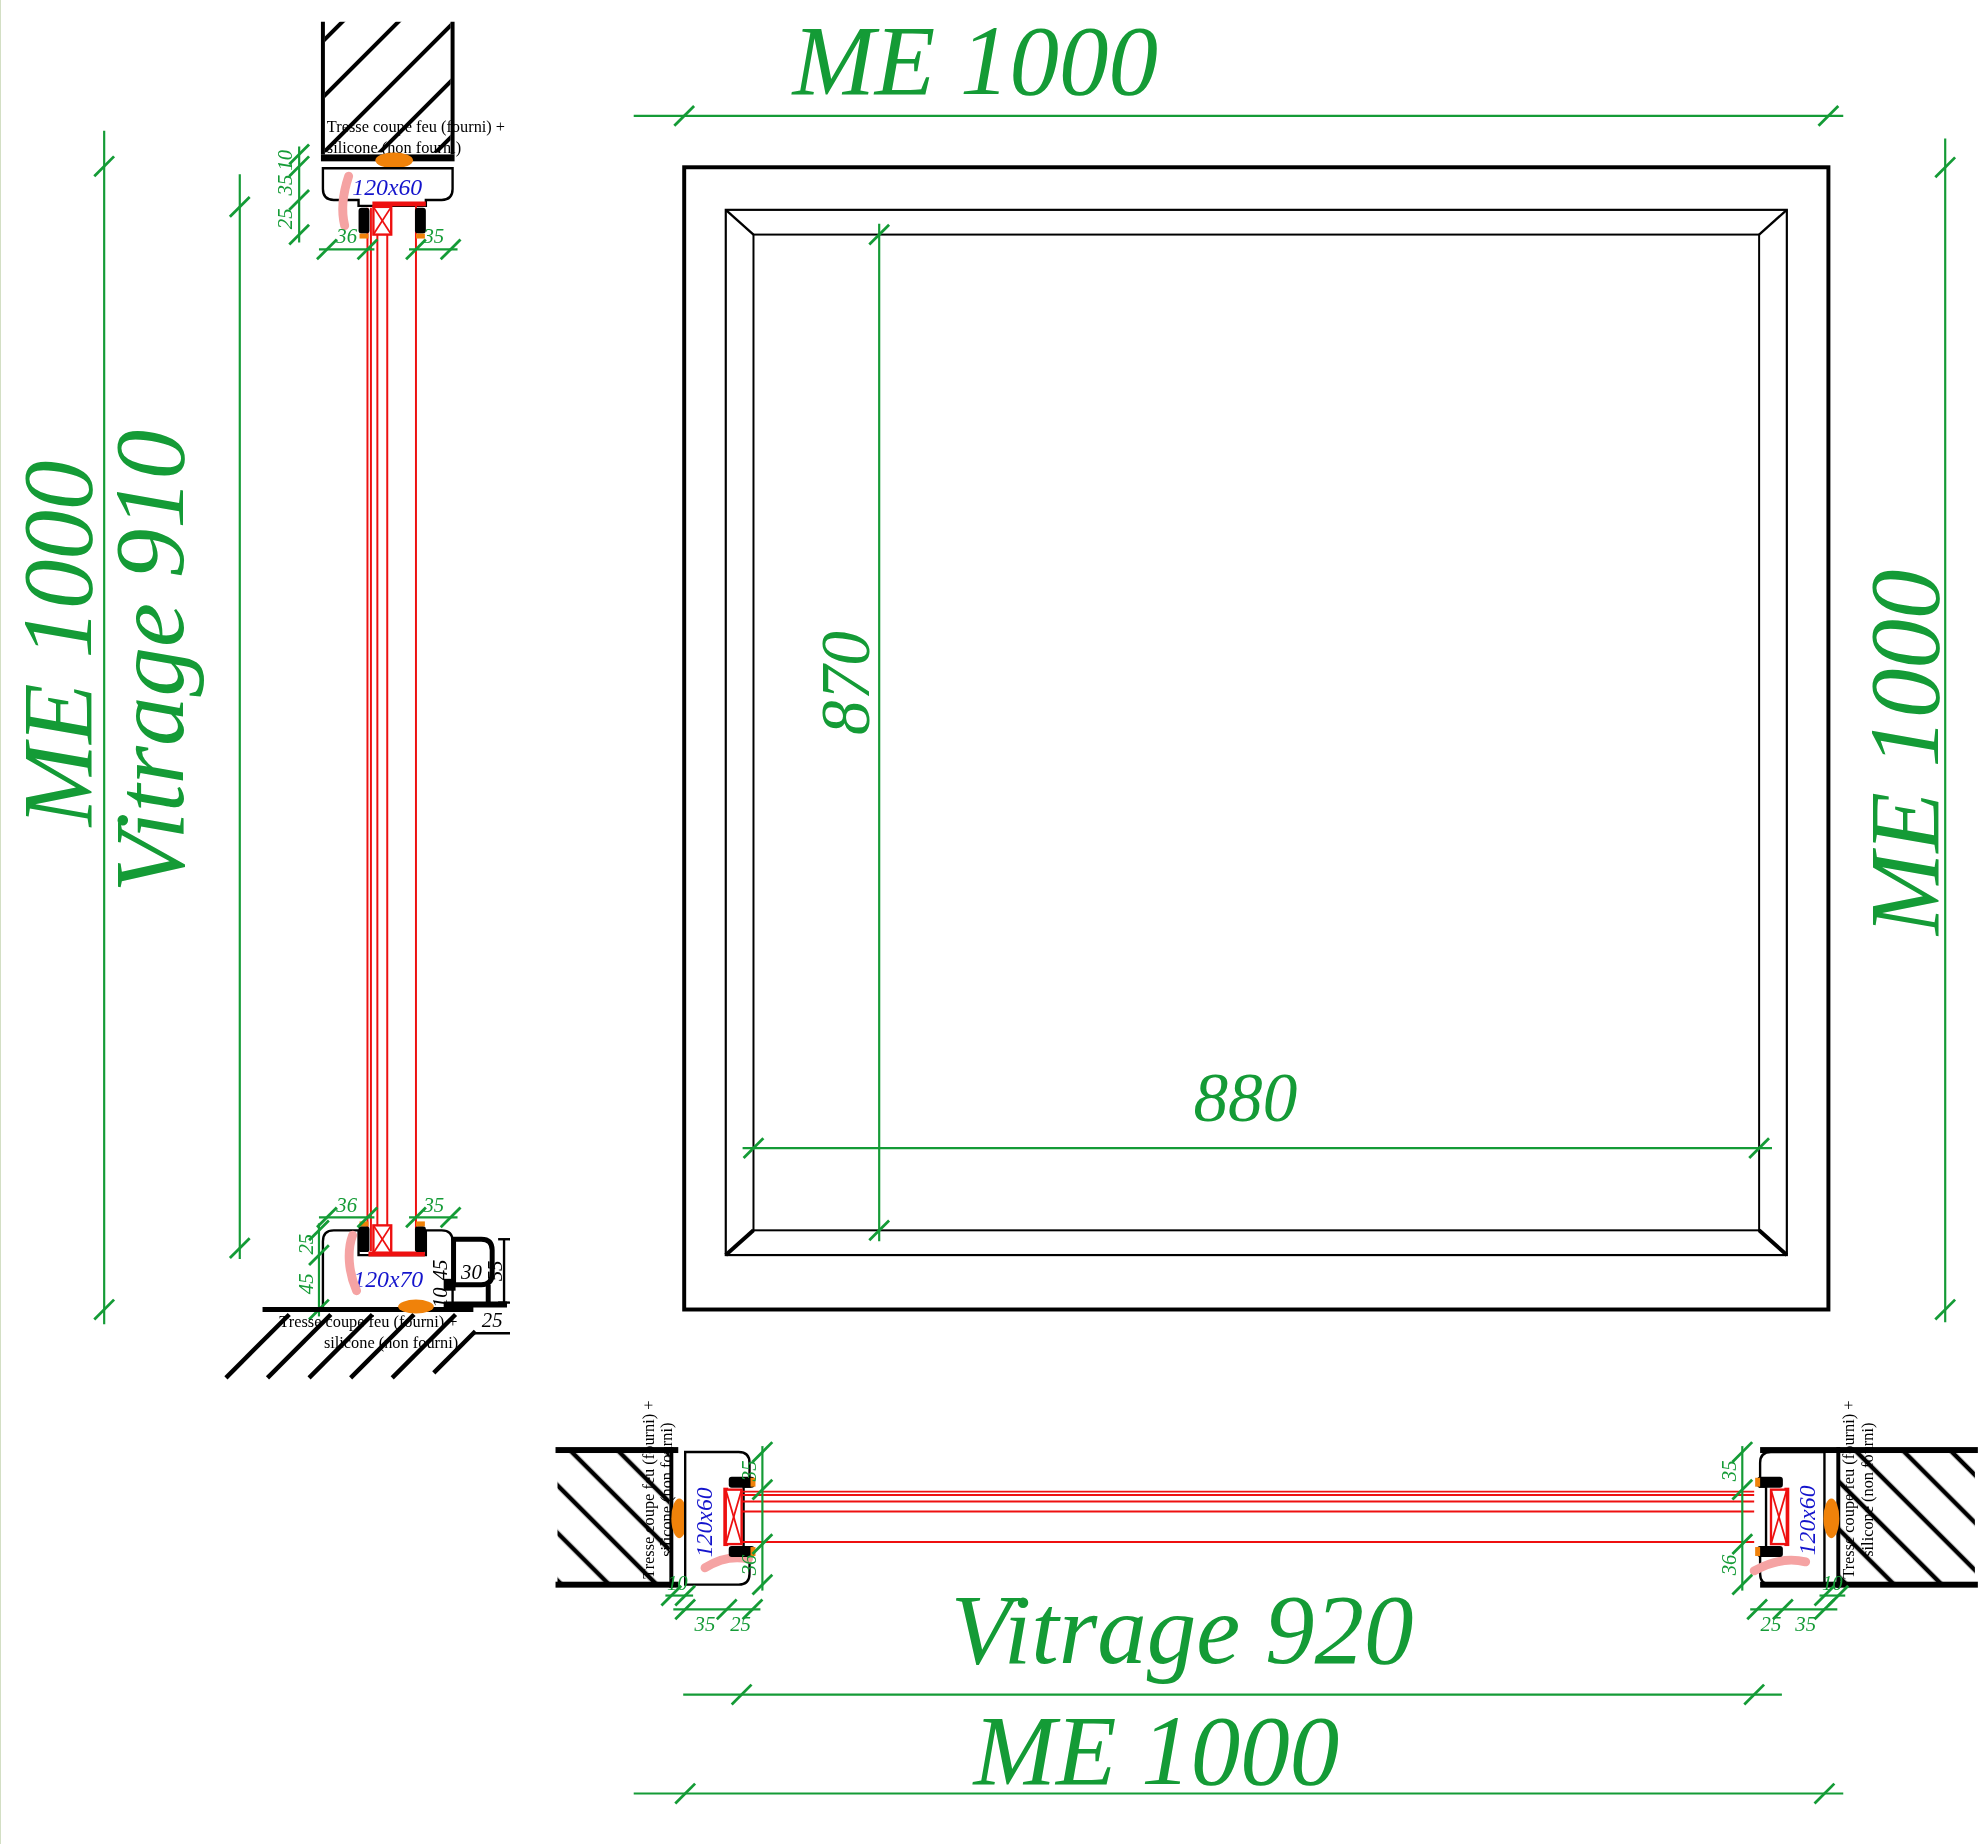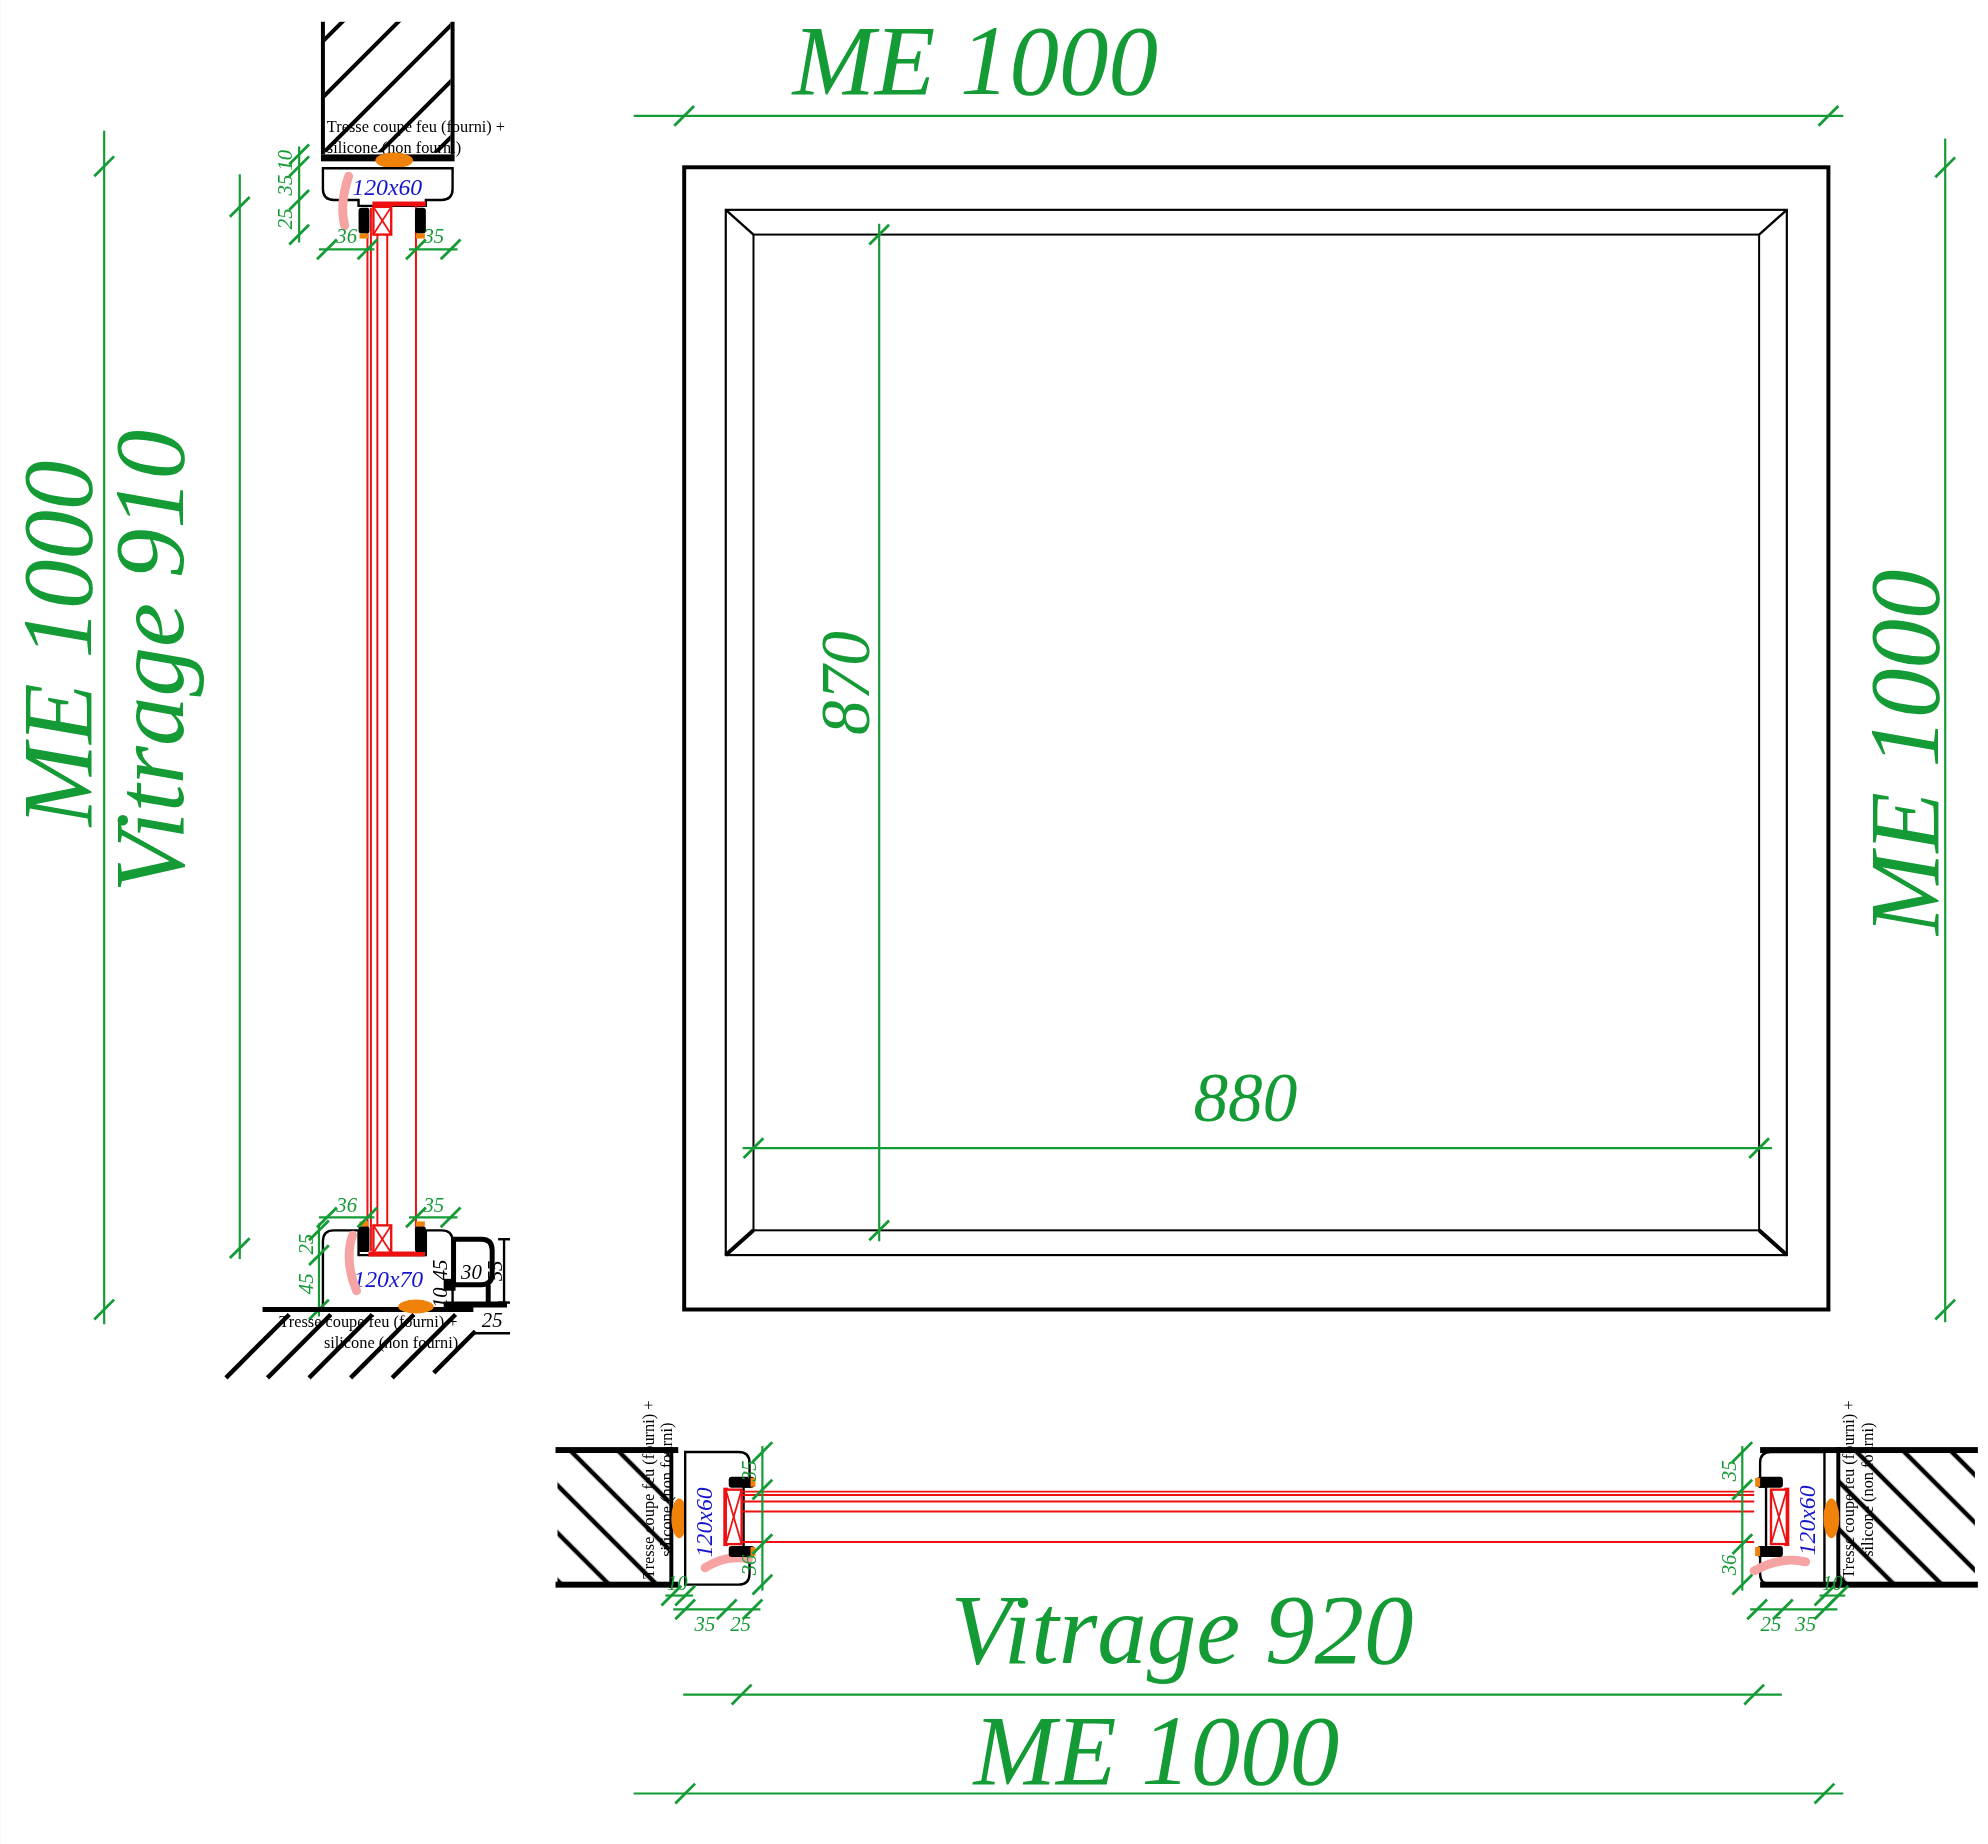--- a/index.html
+++ b/index.html
@@ -1,16 +1,16 @@
 <!DOCTYPE html>
 <html style="--dimension-green: #149b36; --profile-red: #ee1010; --label-blue: #1414cc; --seal-orange: #f0820a; --intumescent-pink: #f5a3a3;"><head>
 <meta charset="utf-8">
 <style>
   html,body{margin:0;padding:0;background:#fff;}
-  .canvas{position:relative;width:1989px;height:1844px;background:#e5e5e5;overflow:hidden;}
+  .canvas{position:relative;width:1989px;height:1844px;background:#4d7c0f;overflow:hidden;}
   svg{position:absolute;left:0;top:0;}
   
   .blk{stroke:#000;fill:none;}
   .wh{fill:#fff;stroke:#000;}
   .dl{stroke:var(--dimension-green);stroke-width:2.2;fill:none;}
   .tick{stroke:var(--dimension-green);stroke-width:2.8;}
   .tickb{stroke:#000;stroke-width:2.4;}
   .red{stroke:var(--profile-red);fill:none;}
   .redbox{fill:#fff;stroke:var(--profile-red);stroke-width:2.4;}
   .blkfill{fill:#000;stroke:none;}

